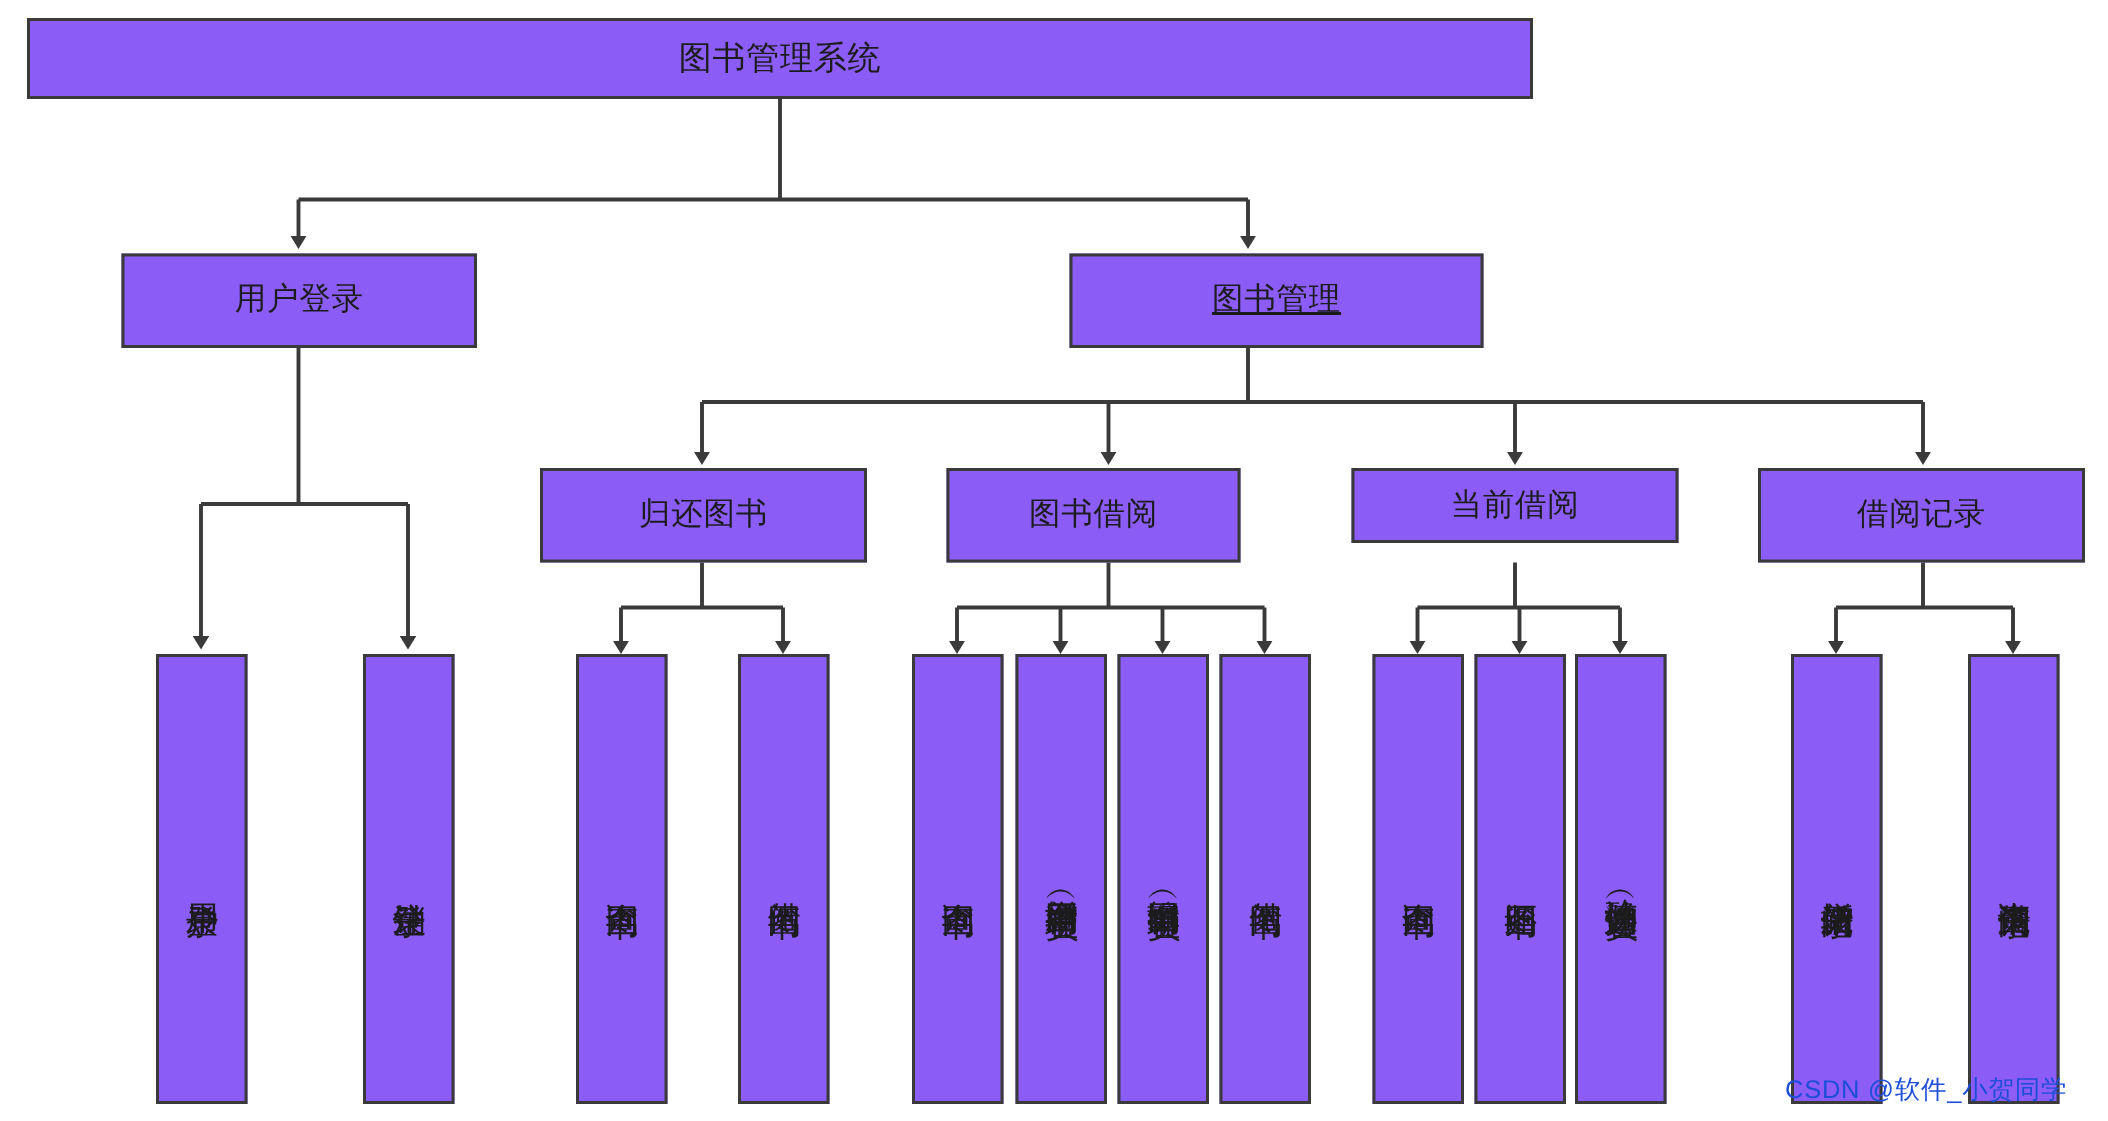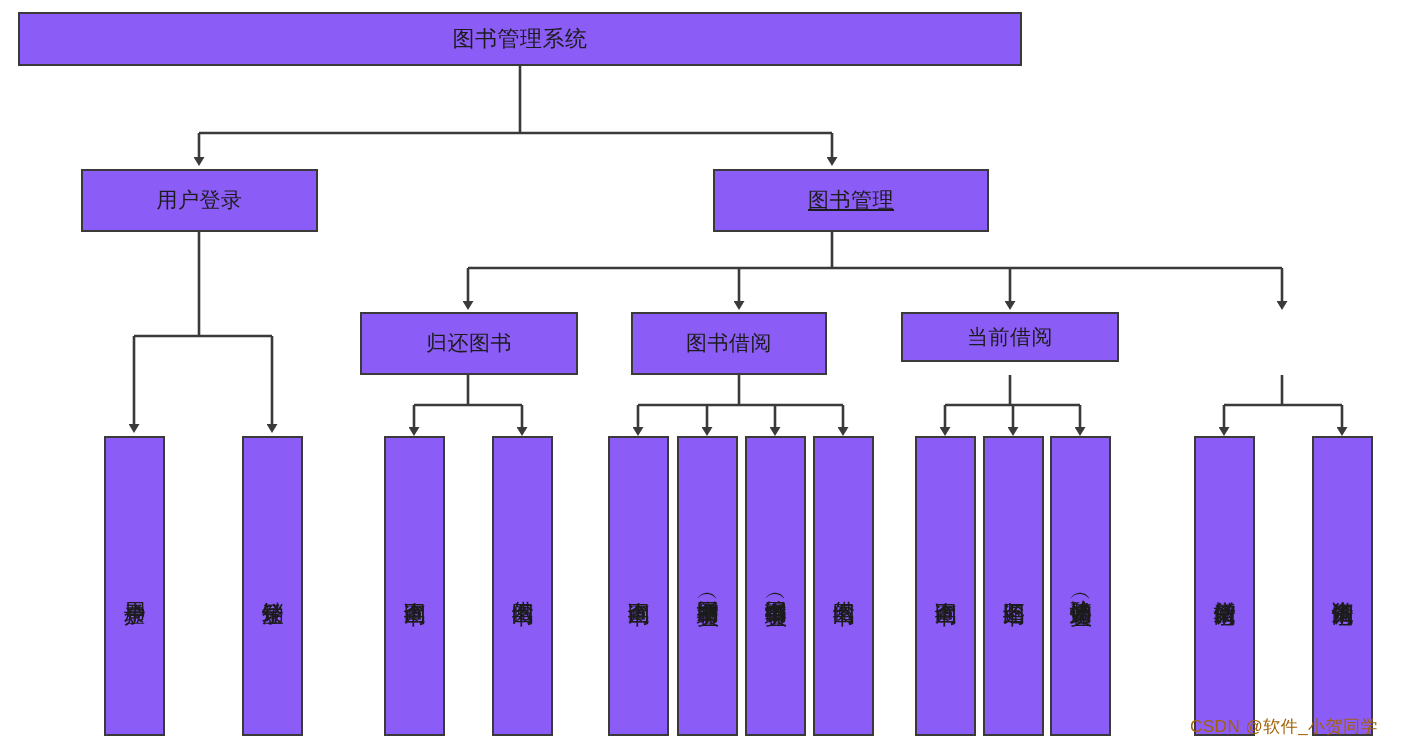--- a/index.html
+++ b/index.html
@@ -58,21 +58,21 @@
     text-orientation: upright;
     font-size: 22px;
     line-height: 1.12;
     letter-spacing: 1px;
     white-space: nowrap;
     max-height: 100%;
   }
   .watermark {
     position: absolute;
     font-size: 17px;
-    color: #a16207;
+    color: #1d4ed8;
     white-space: nowrap;
     letter-spacing: 0.5px;
   }
 </style>
 </head>
 <body>
 
 <div id="canvas">
 
   <svg class="wires" viewBox="0 0 1405 747" xmlns="http://www.w3.org/2000/svg">
@@ -143,20 +143,23 @@
   </div>
 
   <div class="node horiz" style="left:631px; top:312px; width:196px; height:63px;">
     <span class="label">图书借阅</span>
   </div>
 
   <div class="node horiz" style="left:901px; top:312px; width:218px; height:50px;">
     <span class="label">当前借阅</span>
   </div>
 
+  <div class="node horiz" style="left:1172px; top:312px; width:218px; height:63px;">
+    <span class="label">借阅记录</span>
+  </div>
 
   <div class="node vert" style="left:104px; top:436px; width:61px; height:300px;">
     <span class="label">用户登录</span>
   </div>
 
   <div class="node vert" style="left:242px; top:436px; width:61px; height:300px;">
     <span class="label">注销登录</span>
   </div>
 
   <div class="node vert" style="left:384px; top:436px; width:61px; height:300px;">

